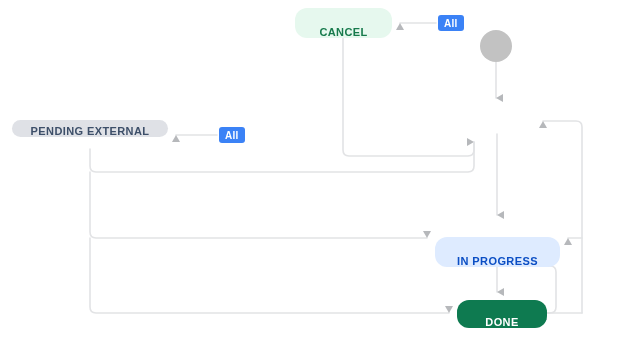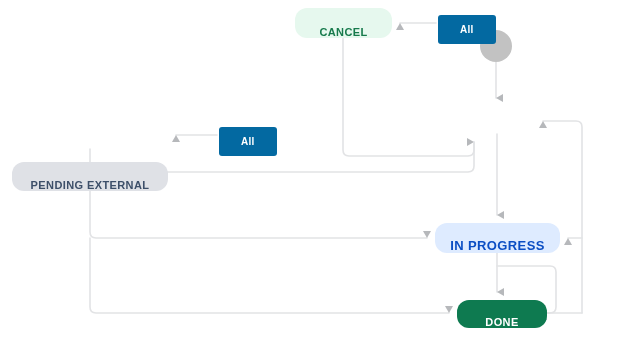--- a/index.html
+++ b/index.html
@@ -38,64 +38,63 @@
     white-space: nowrap;
     user-select: none;
   }
   .node-cancel {
     left: 295px; top: 8px; width: 97px; height: 30px;
     background: #e6f8ee;
     color: #177a4c;
     font-size: 11px;
   }
   .node-pending {
-    left: 12px; top: 120px; width: 156px; height: 29px;
+    left: 12px; top: 120px; width: 156px; height: 17px;
     background: #dfe1e6;
     color: #3d4f69;
     font-size: 11px;
-    margin-top: 42px;
   }
   .node-new {
     left: 458px; top: 106px; width: 77px; height: 28px;
     background: #e4e6ea;
     color: #3d4f69;
     font-size: 11px;
   }
   .node-inprogress {
-    left: 435px; top: 223px; width: 125px; height: 30px;
+    left: 435px; top: 237px; width: 125px; height: 30px;
     background: #deebff;
     color: #0b4ec4;
-    font-size: 13px;
+    font-size: 11px;
   }
   .node-done {
     left: 457px; top: 300px; width: 90px; height: 28px;
     background: #0e7a50;
     color: #ffffff;
     font-size: 11px;
   }
   .start-circle {
     position: absolute;
     left: 480px; top: 30px;
     width: 32px; height: 32px;
     border-radius: 50%;
     background: #c2c2c2;
   }
   .badge {
     position: absolute;
     box-sizing: border-box;
     display: flex;
     align-items: center;
     justify-content: center;
-    background: #0369a1;
+    background: #3b82f6;
     color: #ffffff;
     font-size: 10px;
     font-weight: bold;
     border-radius: 3px;
-    height: 29px;
-    padding: 0 22px;
+    height: 16px;
+    padding: 0 6px;
     letter-spacing: 0.3px;
     user-select: none;
   }
   .badge-cancel { left: 438px; top: 15px; }
   .badge-pending { left: 219px; top: 127px; }
 </style>
 </head>
 <body>
 
 <div id="diagram-root">

